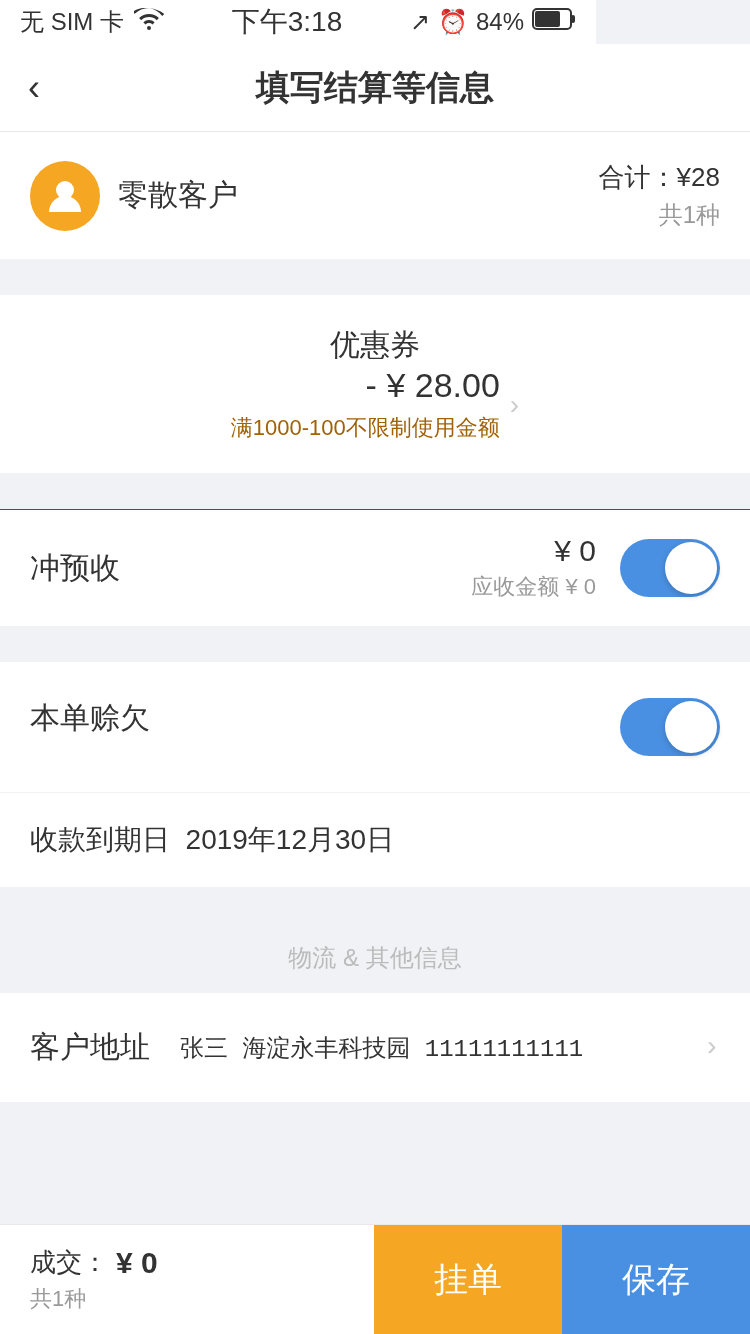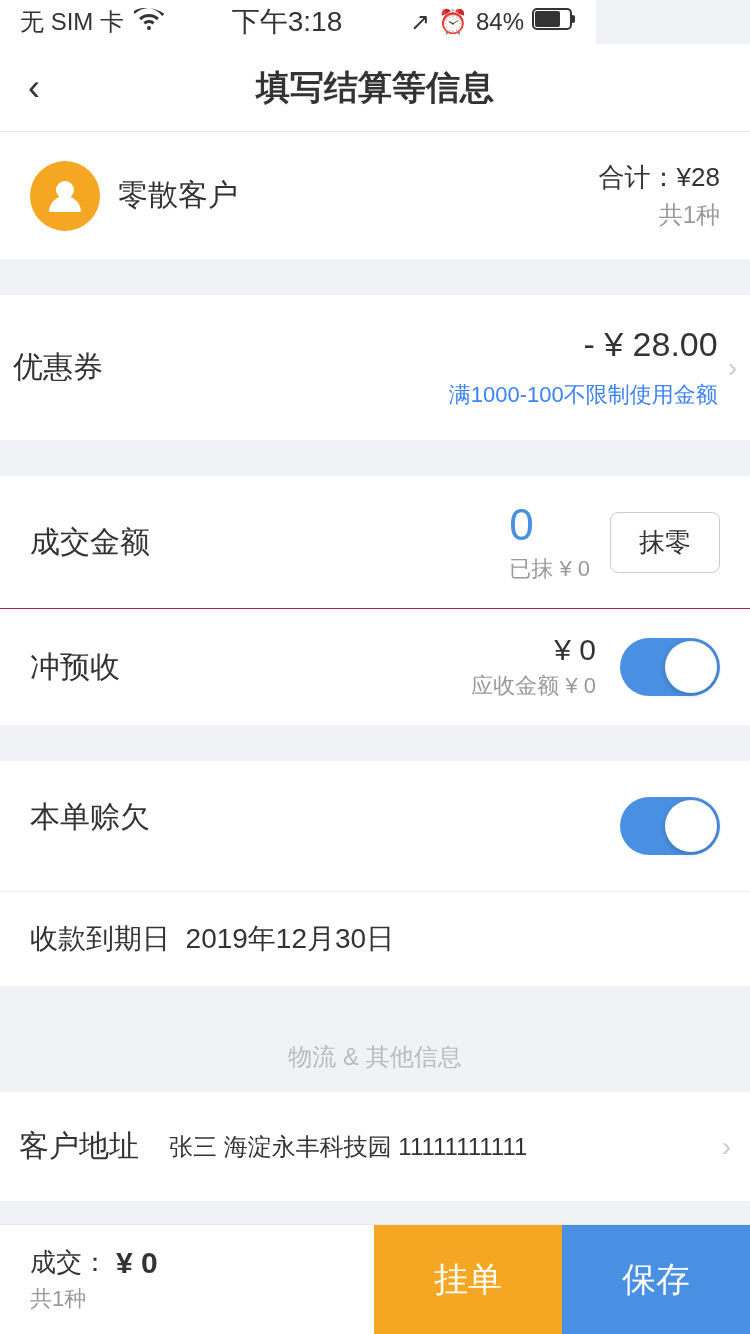--- a/index.html
+++ b/index.html
@@ -80,26 +80,27 @@
     .total-label { font-size: 26px; color: #333; }
     .total-count { font-size: 24px; color: #999; margin-top: 4px; }
     .divider-full { height: 18px; background: #f0f2f5; }
 
     
     .coupon-row {
       padding: 30px 13px;
       display: flex;
       align-items: center;
       justify-content: space-between;
+      flex-direction: column;
     }
     .coupon-label { font-size: 30px; color: #333; }
     .coupon-right { display: flex; align-items: center; gap: 10px; }
     .coupon-right-content { text-align: right; }
     .coupon-amount { font-size: 34px; color: #333; font-weight: 500; }
-    .coupon-desc { font-size: 22px; color: #3b82f6; margin-top: 16px; }
+    .coupon-desc { font-size: 22px; color: #a16207; margin-top: 8px; }
     .chevron { font-size: 28px; color: #ccc; }
 
     
     .trans-row {
       padding: 24px 30px;
       display: flex;
       align-items: center;
       justify-content: space-between;
     }
     .trans-label { font-size: 30px; color: #333; }
@@ -169,25 +170,26 @@
       background: #f0f2f5;
       height: 70px;
       display: flex;
       align-items: center;
       justify-content: center;
     }
     .logistics-label { font-size: 24px; color: #bbb; }
 
     
     .address-row {
-      padding: 34px 19px;
-      display: flex;
-      align-items: center;
-      justify-content: space-between;
-      background: #fff;
+      padding: 34px 30px;
+      display: flex;
+      align-items: center;
+      justify-content: space-between;
+      background: #fff;
+      font-family: Liberation Mono, monospace;
     }
     .address-label { font-size: 30px; color: #333; flex-shrink: 0; margin-right: 30px; }
     .address-value { font-size: 24px; color: #333; flex: 1; }
     .address-chevron { font-size: 28px; color: #ccc; flex-shrink: 0; }
 
     
     .empty-area {
       flex: 1;
       min-height: 200px;
       background: #f0f2f5;
@@ -290,30 +292,20 @@
         <div class="coupon-desc">满1000-100不限制使用金额</div>
       </div>
       <span class="chevron">›</span>
     </div>
   </div>
 </div>
 
 <div class="divider-full"></div>
 
 <div class="section">
-  <div class="trans-row">
-    <span class="trans-label">成交金额</span>
-    <div class="trans-right">
-      <div>
-        <div class="trans-value">0</div>
-        <div class="trans-sub">已抹  ¥ 0</div>
-      </div>
-      <button class="round-btn">抹零</button>
-    </div>
-  </div>
 
   <div class="pre-row">
     <span class="pre-label">冲预收</span>
     <div class="pre-right">
       <div class="pre-values">
         <div class="pre-amount">¥ 0</div>
         <div class="pre-receivable">应收金额 ¥ 0</div>
       </div>
       <div class="toggle">
         <div class="toggle-knob"></div>

